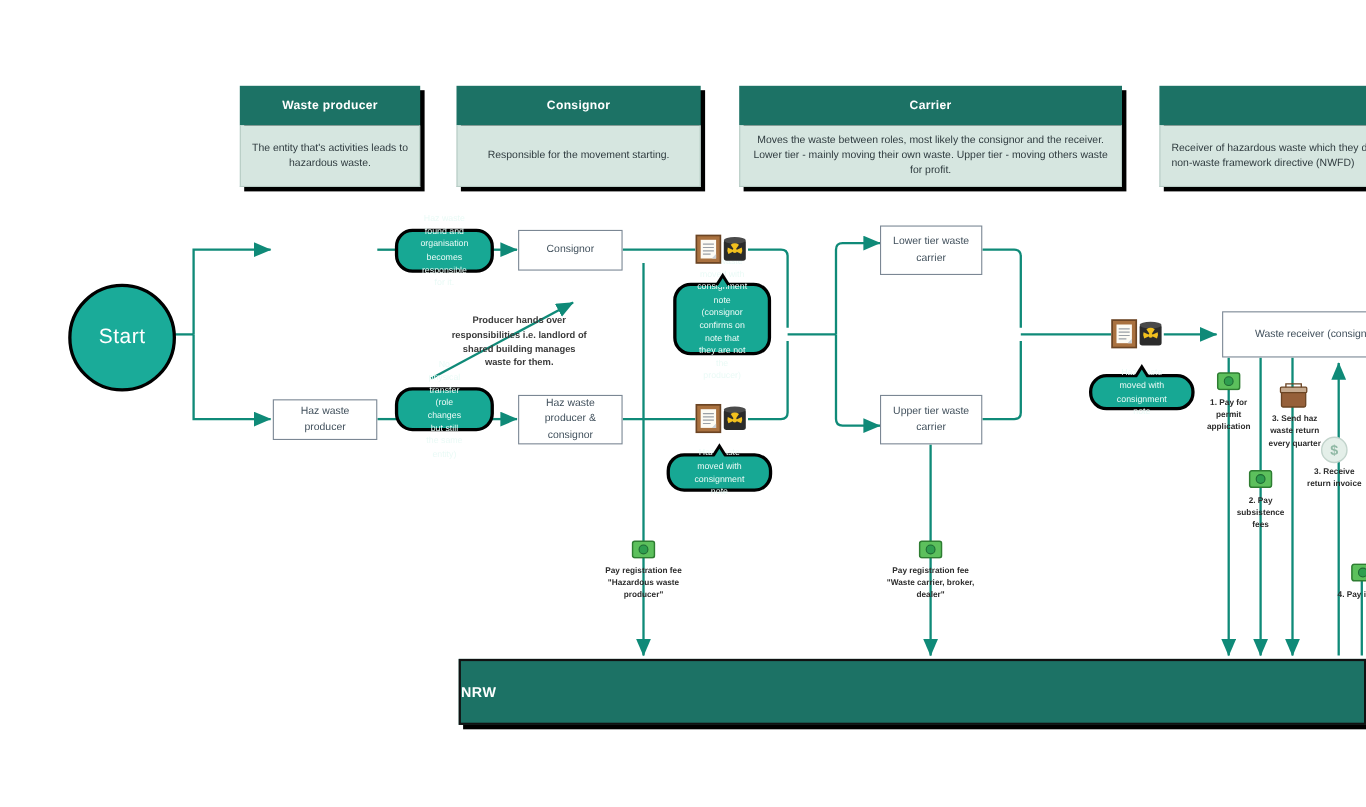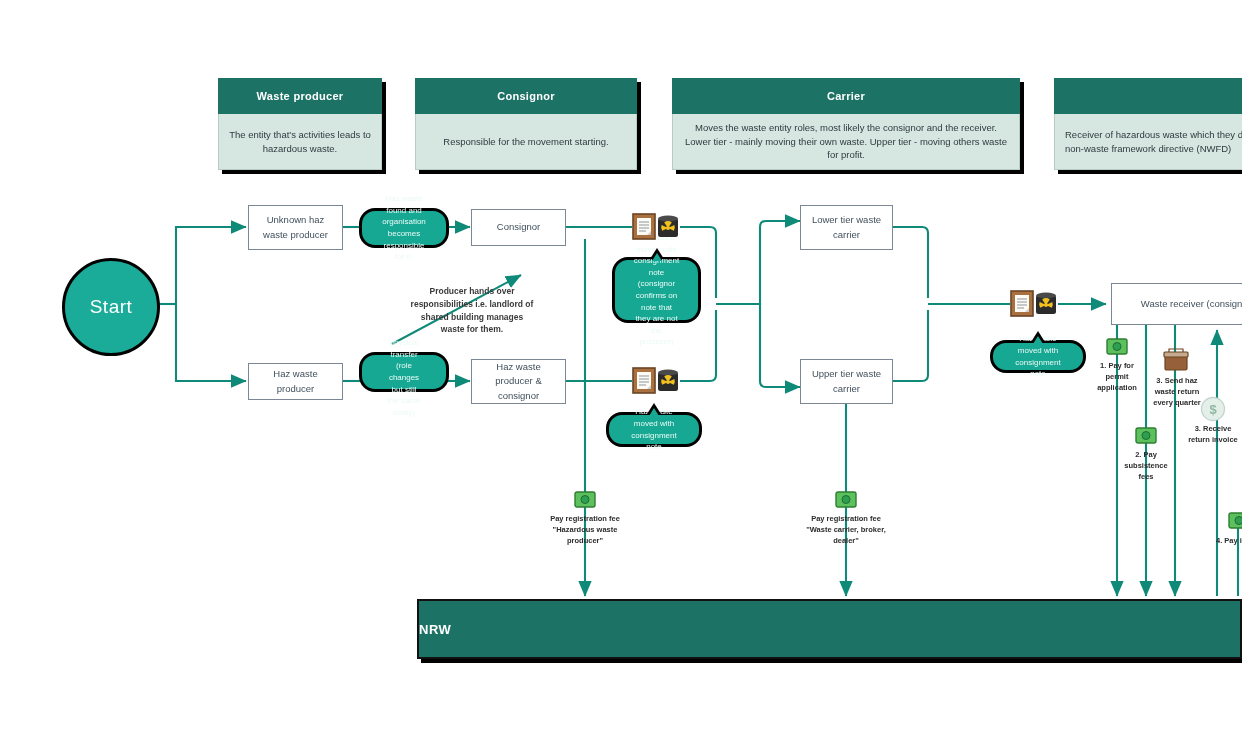--- a/index.html
+++ b/index.html
@@ -119,36 +119,33 @@
 
   <div class="role-card" style="left:415px;top:78px;width:222px;">
     <div class="shadow"></div>
     <div class="head">Consignor</div>
     <div class="body">Responsible for the movement starting.</div>
   </div>
 
   <div class="role-card" style="left:672px;top:78px;width:348px;">
     <div class="shadow"></div>
     <div class="head">Carrier</div>
-    <div class="body">Moves the waste entity roles, most likely the consignor and the receiver. Lower tier - mainly moving their own waste. Upper tier - moving others waste for profit.</div>
+    <div class="body">Moves the waste between roles, most likely the consignor and the receiver. Lower tier - mainly moving their own waste. Upper tier - moving others waste for profit.</div>
   </div>
 
   <div class="role-card" style="left:1054px;top:78px;width:250px;">
     <div class="shadow"></div>
     <div class="head"></div>
     <div class="body" style="text-align:left;justify-content:flex-start;">Receiver of hazardous waste which they dispo holder, non-waste framework directive (NWFD)</div>
   </div>
 
   <div class="start-node">
     <span>Start</span>
   </div>
 
-  <div class="proc" style="left:248px;top:205px;width:95px;height:45px;">
-    <span>Unknown haz waste producer</span>
-  </div>
 
   <div class="proc" style="left:248px;top:363px;width:95px;height:37px;">
     <span>Haz waste producer</span>
   </div>
 
   <div class="proc" style="left:471px;top:209px;width:95px;height:37px;">
     <span>Consignor</span>
   </div>
 
   <div class="proc" style="left:471px;top:359px;width:95px;height:45px;">

